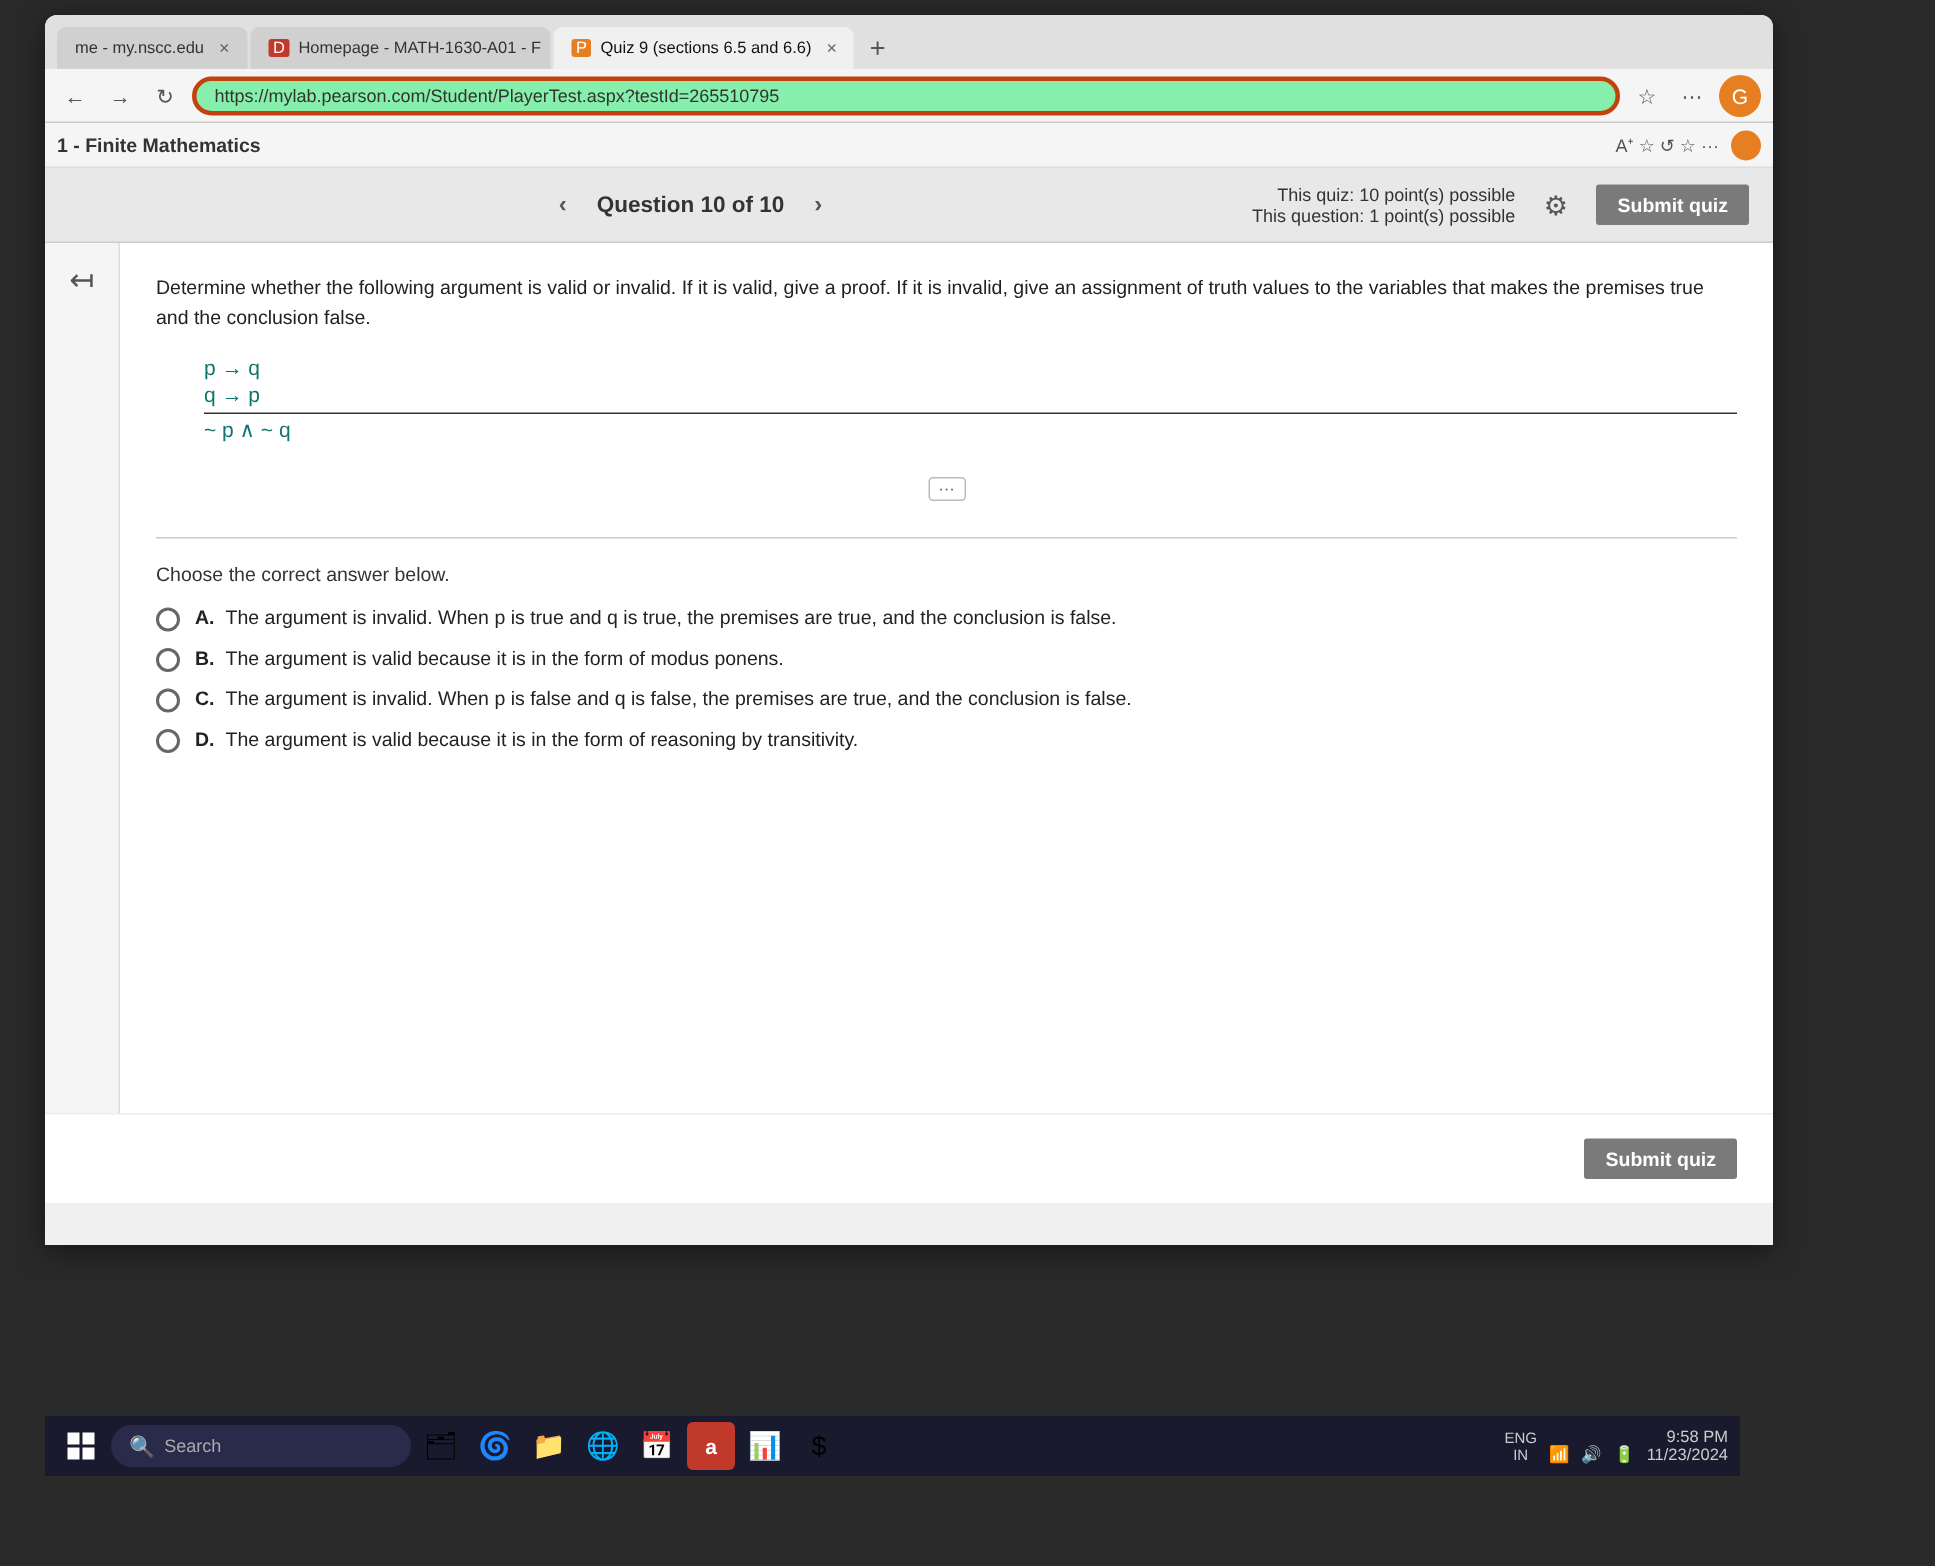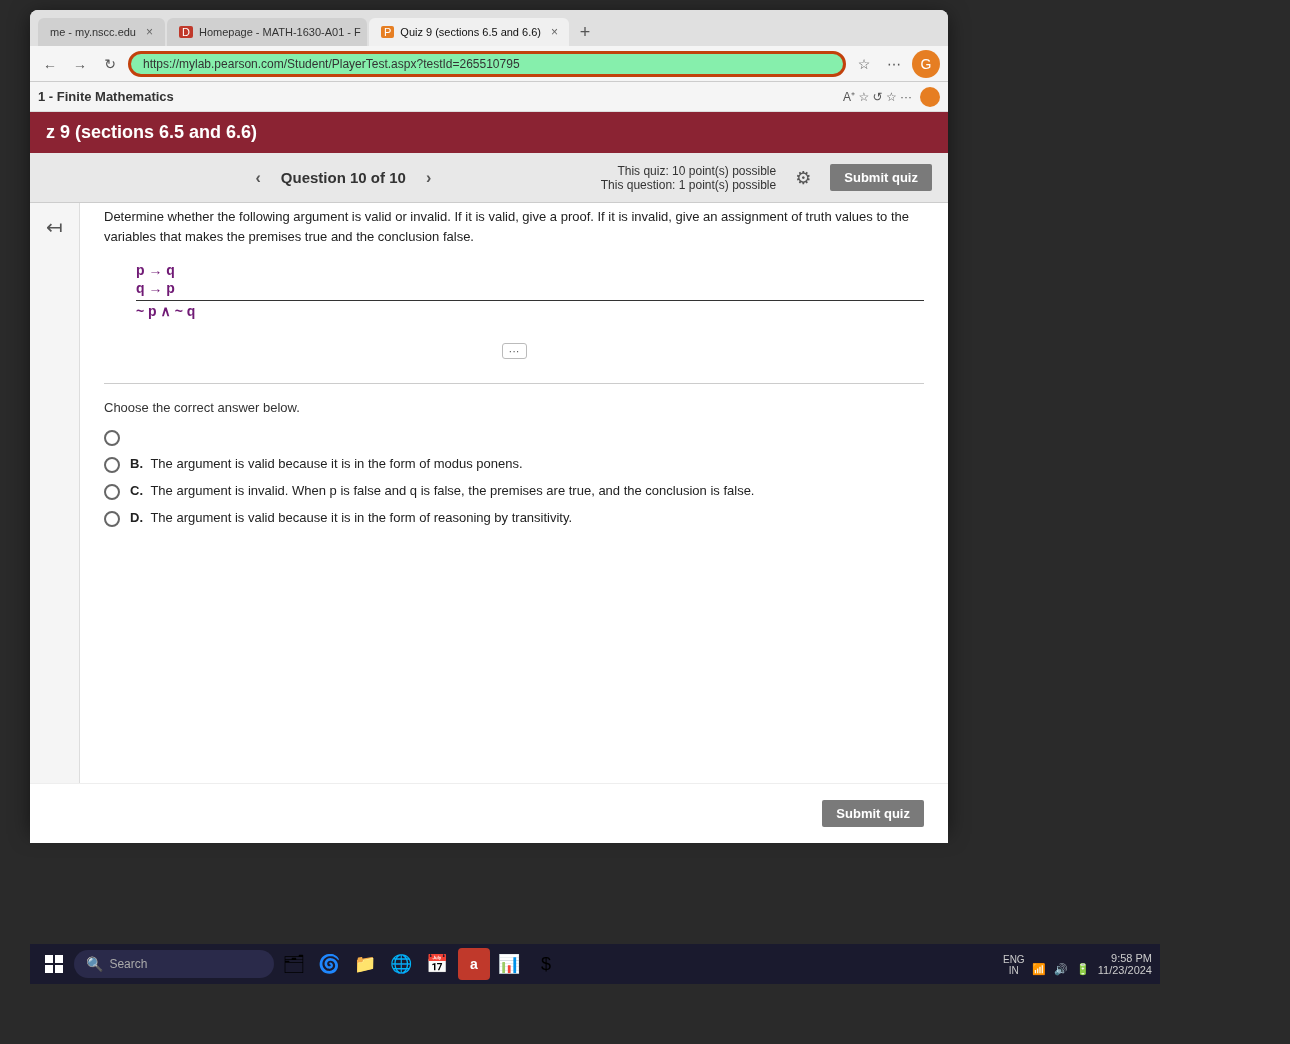--- a/index.html
+++ b/index.html
@@ -7,21 +7,21 @@
       font-family: Arial, sans-serif;
       background: #2a2a2a;
       width: 1290px;
       height: 1044px;
       overflow: hidden;
       position: relative;
     }
 
     
     .browser-window {
-      width: 918px;
+      width: 1152px;
       height: 820px;
       position: absolute;
       top: 10px;
       left: 30px;
       background: #f0f0f0;
       border-radius: 8px 8px 0 0;
       box-shadow: 0 4px 20px rgba(0,0,0,0.5);
     }
 
     .tab-bar {
@@ -208,35 +208,34 @@
     }
 
     .back-arrow {
       font-size: 20px;
       color: #555;
       cursor: pointer;
     }
 
     .content-area {
       flex: 1;
-      padding: 4px 24px;
+      padding: 20px 24px;
     }
 
     .question-text {
       font-size: 13px;
       color: #222;
       line-height: 1.5;
       margin-bottom: 16px;
     }
 
     .logic-argument {
       margin: 16px 0 16px 32px;
       font-size: 14px;
-      color: #701a75;
-      font-weight: bold;
+      color: #0f766e;
     }
 
     .logic-line {
       margin: 2px 0;
       font-size: 14px;
     }
 
     .conclusion-line {
       border-top: 1px solid #333;
       padding-top: 2px;
@@ -420,23 +419,20 @@
     <div style="width:28px;height:28px;border-radius:50%;background:#e67e22;display:flex;align-items:center;justify-content:center;color:white;font-size:14px;cursor:pointer;">G</div>
   </div>
 
   <div class="browser-toolbar">
     <span style="font-size:13px;font-weight:bold;color:#333;">1 - Finite Mathematics</span>
     <span style="margin-left:auto;font-size:12px;">A⁺ ☆ ↺ ☆ ···</span>
     <div style="width:20px;height:20px;border-radius:50%;background:#e67e22;"></div>
   </div>
 
 
-  <div class="page-header">
-    <span>z 9 (sections 6.5 and 6.6)</span>
-  </div>
 
   <div class="quiz-nav-bar">
     <div style="width:40px;"></div>
     <div class="quiz-nav-center">
       <span class="nav-arrow">‹</span>
       <span style="font-size:15px;font-weight:bold;color:#333;">Question 10 of 10</span>
       <span class="nav-arrow">›</span>
     </div>
     <div class="quiz-info-right">
       <div class="quiz-points">
@@ -466,20 +462,24 @@
       <div style="display:flex;align-items:center;justify-content:center;margin:8px 0;">
         <span class="expand-btn">···</span>
       </div>
 
       <hr class="divider">
 
       <p class="choose-text">Choose the correct answer below.</p>
 
       <div class="answer-option">
         <div class="radio-btn"></div>
+        <span>
+          <span class="option-label">A.</span>
+          <span>The argument is invalid. When p is true and q is true, the premises are true, and the conclusion is false.</span>
+        </span>
       </div>
 
       <div class="answer-option">
         <div class="radio-btn"></div>
         <span>
           <span class="option-label">B.</span>
           <span>The argument is valid because it is in the form of modus ponens.</span>
         </span>
       </div>
 

